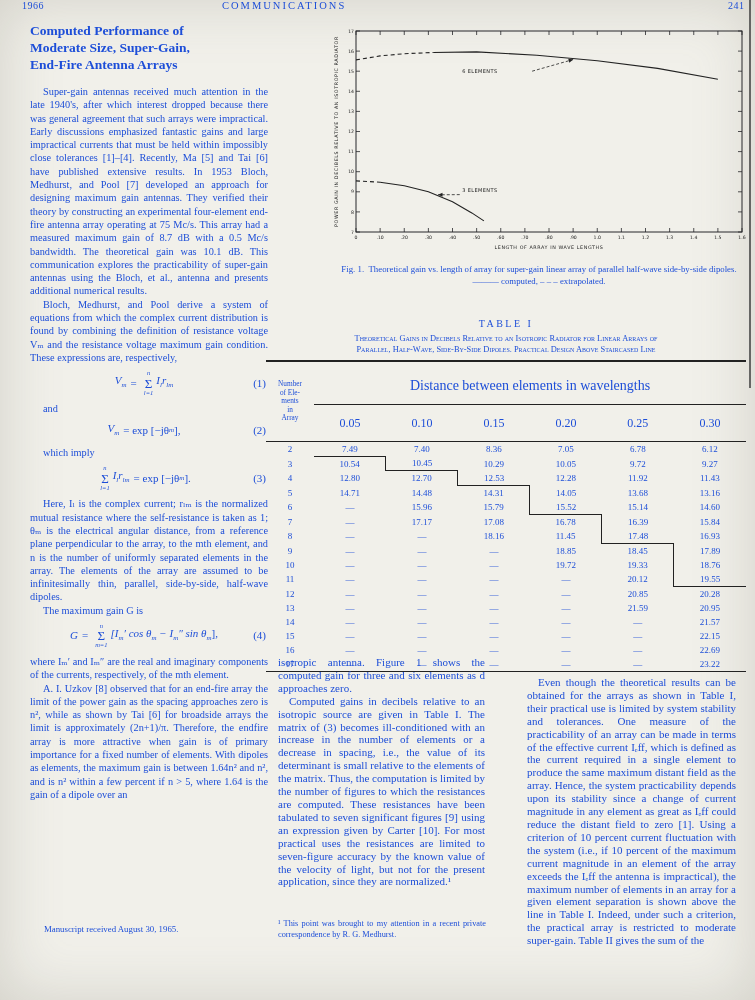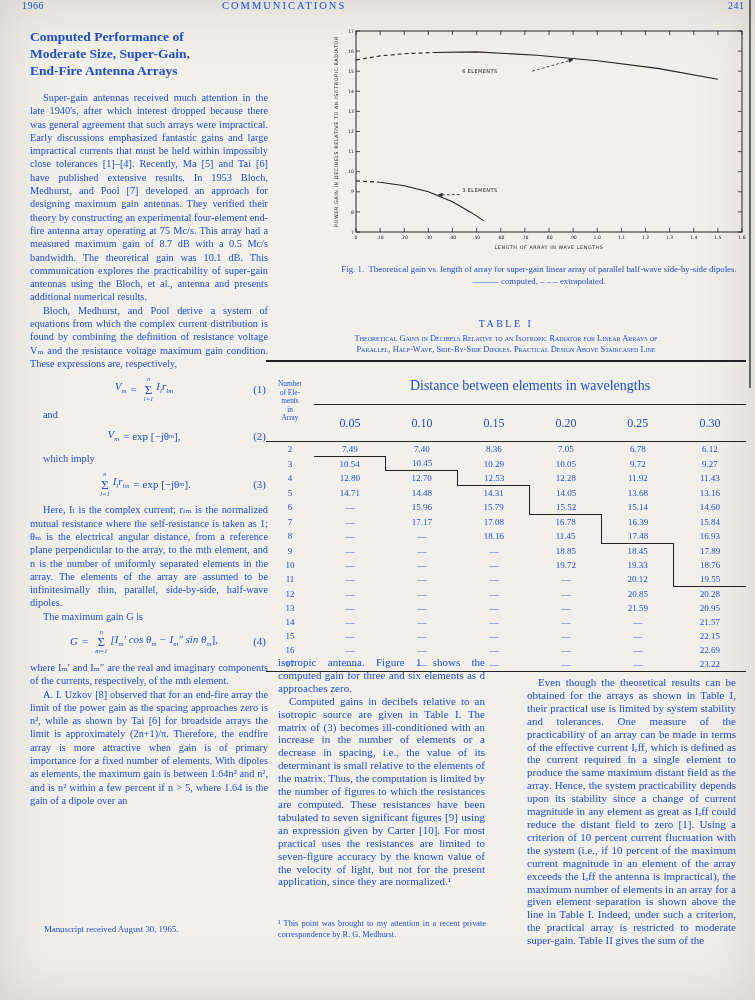--- a/index.html
+++ b/index.html
@@ -1,21 +1,21 @@
 <!DOCTYPE html>
 <html><head>
 <meta charset="utf-8">
 <style>
   html,body{margin:0;padding:0;background:#d8d7d2;}
   .page{position:relative;width:755px;height:1000px;background:#f1f0ea;color:#1d4ed8;
         font-family:"Liberation Serif","DejaVu Serif",serif;overflow:hidden;
         box-shadow:inset 0 0 60px rgba(120,115,100,.25);}
   .hdr{position:absolute;top:0;font-size:10px;letter-spacing:.5px;}
   .hdr.c{letter-spacing:2px;font-variant:small-caps;font-size:10.5px;text-transform:uppercase;}
-  .colL{position:absolute;left:30px;top:28px;width:238px;text-align:justify;
+  .colL{position:absolute;left:30px;top:22px;width:238px;text-align:justify;
         font-size:10.3px;line-height:13.3px;}
   .title{font-size:13.5px;font-weight:bold;line-height:17px;width:175px;text-align:left;margin:0 0 12px 0;}
   .colL p{margin:0;text-indent:13px;}
   .colL p.noind{text-indent:0;}
   .standalone{margin:2px 0;text-indent:0;}
   .eqrow{position:relative;display:flex;align-items:center;justify-content:center;
          font-size:11px;margin:6px 10px 6px 0;font-style:italic;}
   .eqrow .rom{font-style:normal;}
   .eqnum{position:absolute;right:-8px;font-style:normal;}
   .sum{display:inline-flex;flex-direction:column;align-items:center;line-height:1;margin:0 3px;font-style:normal;}

